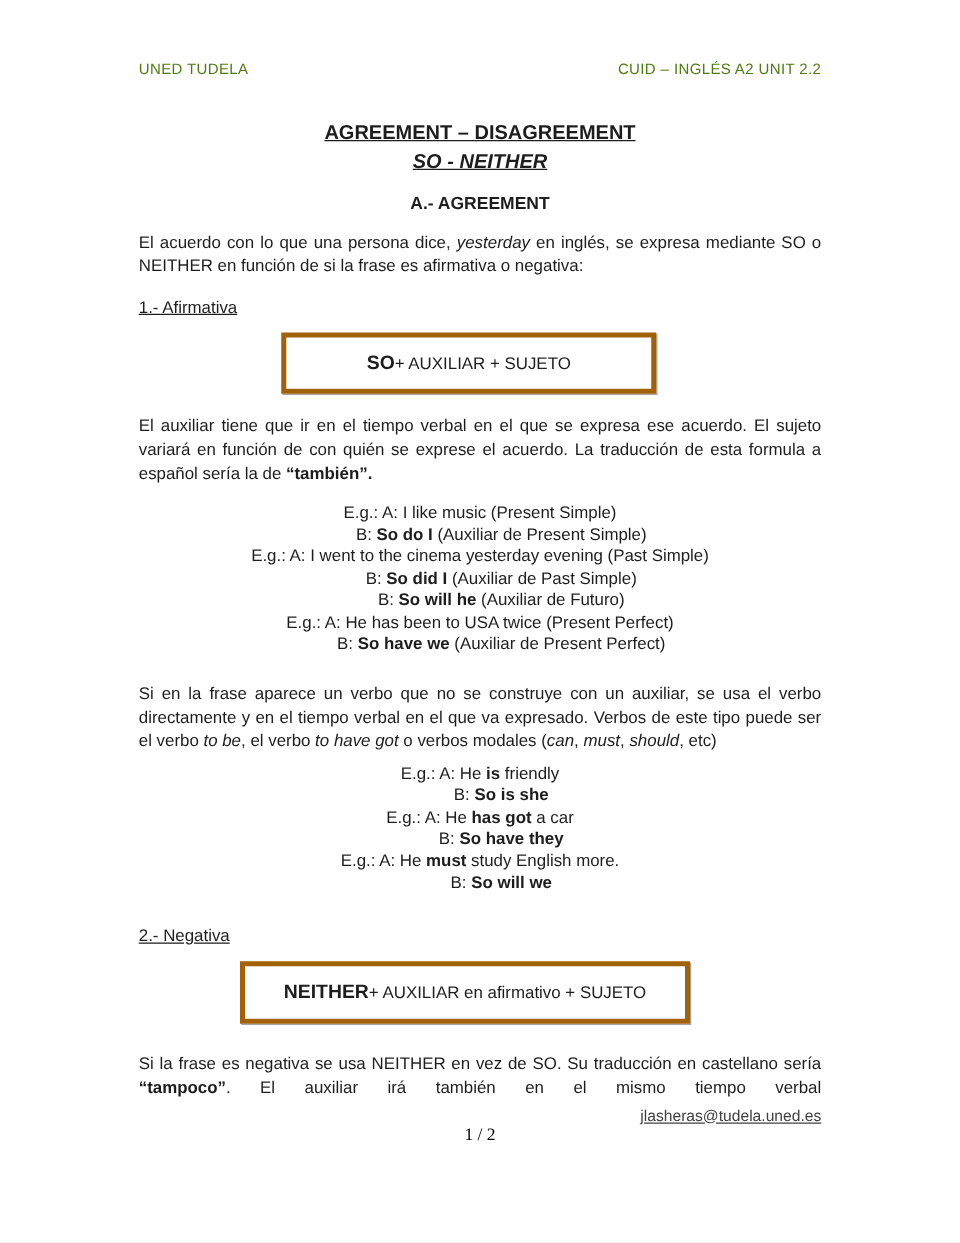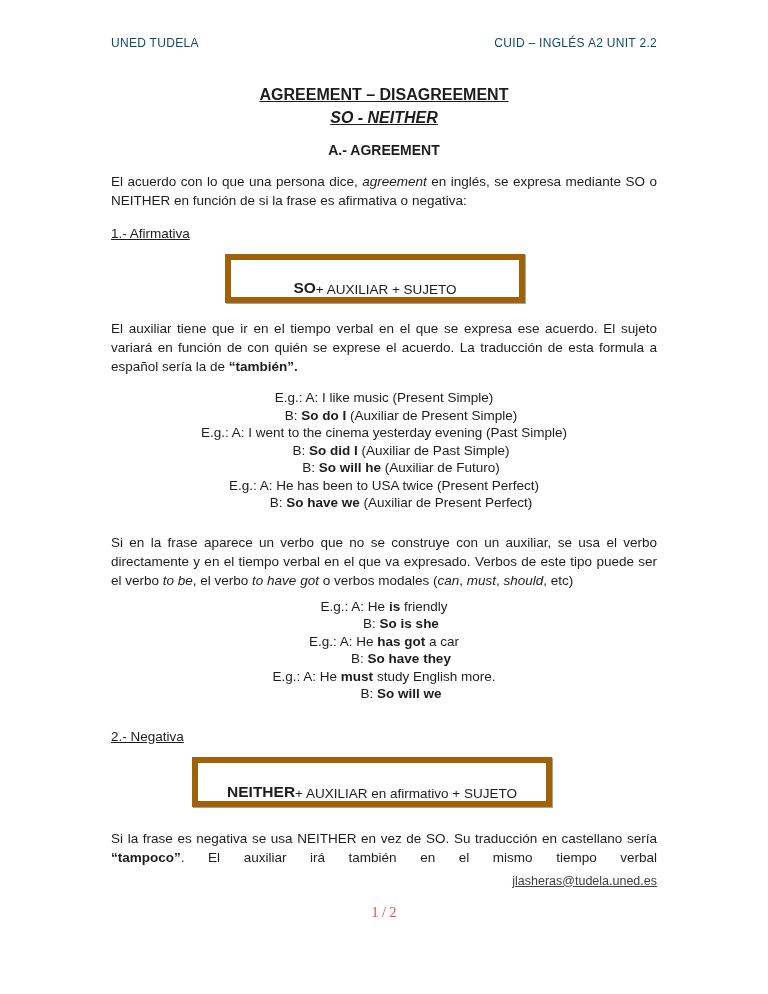--- a/index.html
+++ b/index.html
@@ -12,22 +12,23 @@
     font-family: "Liberation Sans", sans-serif;
     color: #1d1d1d;
     padding: 36px 111px 0 111px;
     position: relative;
     overflow: hidden;
   }
   .hdr {
     display: flex;
     justify-content: space-between;
     font-size: 12px;
-    color: #0c4a6e;
+    color: #4d7c0f;
     letter-spacing: 0.3px;
+    margin-top: 12px;
   }
   .title-block { text-align: center; margin-top: 33px; }
   .title-line1 {
     font-size: 16px; font-weight: bold; text-decoration: underline;
     line-height: 23px;
   }
   .title-line2 {
     font-size: 16px; font-weight: bold; font-style: italic;
     text-decoration: underline; line-height: 23px;
   }
@@ -42,67 +43,67 @@
   .p1 { margin-top: 13px; }
   .p2 { margin-top: 16px; }
   .p3 { margin-top: 21px; }
   .p4 { margin-top: 22px; }
   .sub-heading {
     font-size: 13.5px; text-decoration: underline;
     margin-top: 15px; line-height: 17px;
   }
   .sub-heading2 { margin-top: 25px; }
   .formula-box {
-    border: 6px solid #a16207;
+    border: 4px solid #a16207;
     box-shadow: 1px 1px 0 rgba(90,90,90,0.55);
     height: 49px;
-    display: flex; align-items: flex-end; justify-content: center;
+    display: flex; align-items: center; justify-content: center;
     font-size: 13.5px;
     background: #ffffff;
   }
   .formula-box .seg-b { font-size: 15.5px; }
   .box1 { width: 300px; margin-left: 114px; margin-top: 12px; }
   .box2 { width: 360px; margin-left: 81px;  margin-top: 12px; height: 50px; }
   .examples { font-size: 13.5px; line-height: 17.5px; text-align: center; }
   .ex1 { margin-top: 13px; }
   .ex2 { margin-top: 8px; }
   .ex-line.indent { padding-left: 34px; }
   .seg-b { font-weight: bold; }
   .seg-i { font-style: italic; }
   .footer-email {
     text-align: right; margin-top: 7px;
     font-size: 12.5px;
   }
   .footer-email a {
     color: #404040; text-decoration: underline; cursor: pointer;
   }
   .page-number {
-    text-align: center; margin-top: 17px;
+    text-align: center; margin-top: 1px;
     font-family: "Liberation Serif", serif;
-    font-size: 14px; color: #ef4444;
+    font-size: 14px; color: #000000;
   }
 </style>
 </head>
 <body>
 
 <div class="page">
 
   <div class="hdr">
     <span>UNED TUDELA</span>
     <span>CUID – INGLÉS A2 UNIT 2.2</span>
   </div>
 
   <div class="title-block">
     <div class="title-line1">AGREEMENT – DISAGREEMENT</div>
     <div class="title-line2">SO - NEITHER</div>
   </div>
 
   <div class="section-heading">A.- AGREEMENT</div>
 
-  <div class="para p1"><span>El acuerdo con lo que una persona dice, </span><span class="seg-i">agreement</span><span> en inglés, se expresa mediante SO o NEITHER en función de si la frase es afirmativa o negativa:</span></div>
+  <div class="para p1"><span>El acuerdo con lo que una persona dice, </span><span class="seg-i">yesterday</span><span> en inglés, se expresa mediante SO o NEITHER en función de si la frase es afirmativa o negativa:</span></div>
 
   <div class="sub-heading">1.- Afirmativa</div>
 
   <div class="formula-box box1">
       <span class="seg-b">SO</span>
       <span> + AUXILIAR + SUJETO</span>
     </div>
 
   <div class="para p2"><span>El auxiliar tiene que ir en el tiempo verbal en el que se expresa ese acuerdo. El sujeto variará en función de con quién se exprese el acuerdo. La traducción de esta formula a español sería la de </span><span class="seg-b">“también”.</span></div>
 

